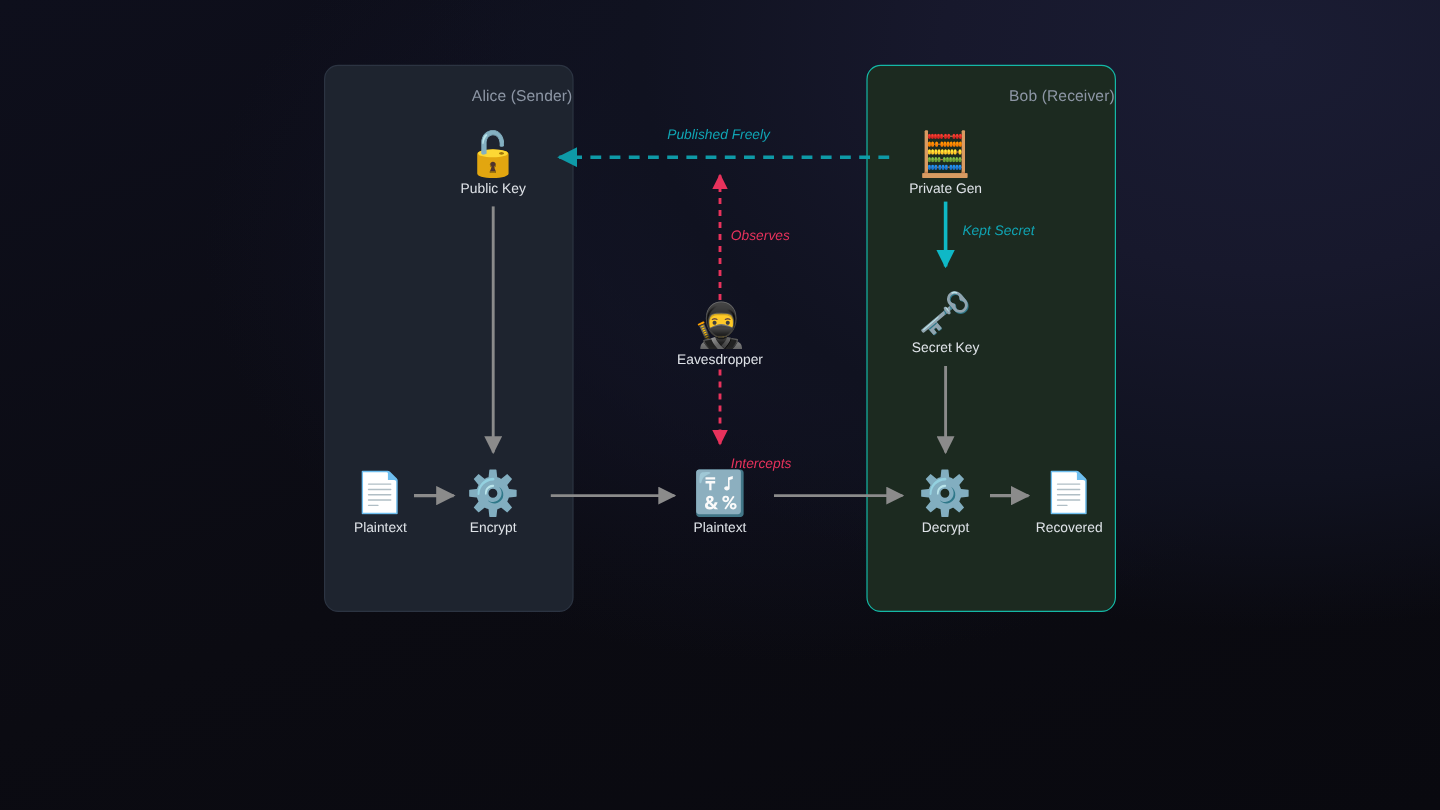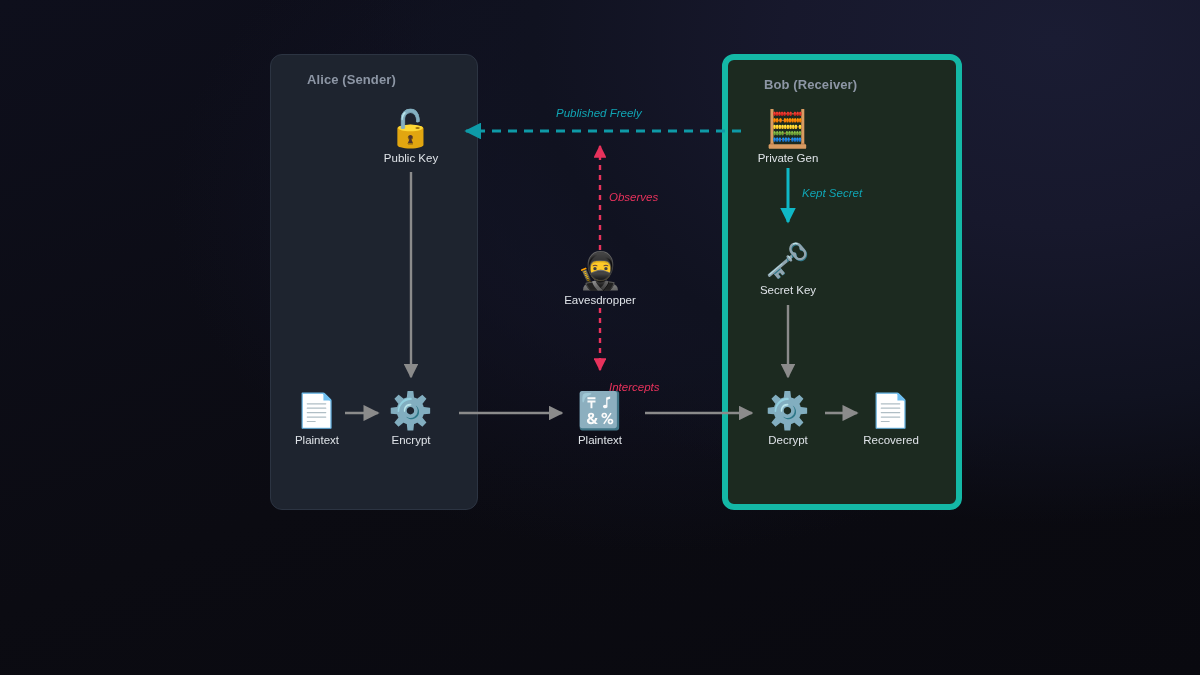--- a/index.html
+++ b/index.html
@@ -28,31 +28,30 @@
     left:270px; top:54px; width:208px; height:456px;
     background:#1e242f;
     border:1px solid #2c3442;
   }
   #panel-channel {
     left:494px; top:214px; width:212px; height:296px;
     background:rgba(10,10,16,0.25);
     border:2px dashed #5d6672;
   }
   #panel-bob {
-    left:722px; top:54px; width:240px; height:456px;
+    left:722px; top:54px; width:208px; height:456px;
     background:#1c2a20;
-    border:6px solid #14b8a6;
+    border:1px solid #14b8a6;
   }
   .panel-title {
     position:absolute; left:0; right:0; top:17px;
-    text-align:left;
-    font-size:13px; font-weight:bold;
+    text-align:right;
+    font-size:13px; font-weight:normal;
     color:#8d96a5;
     letter-spacing:0.1px;
-    margin-left:36px;
   }
   #panel-channel .panel-title { color:#7e8795; top:14px; }
 
   
   .node {
     position:absolute;
     width:110px;
     margin-left:-55px;
     text-align:center;
     user-select:none;

